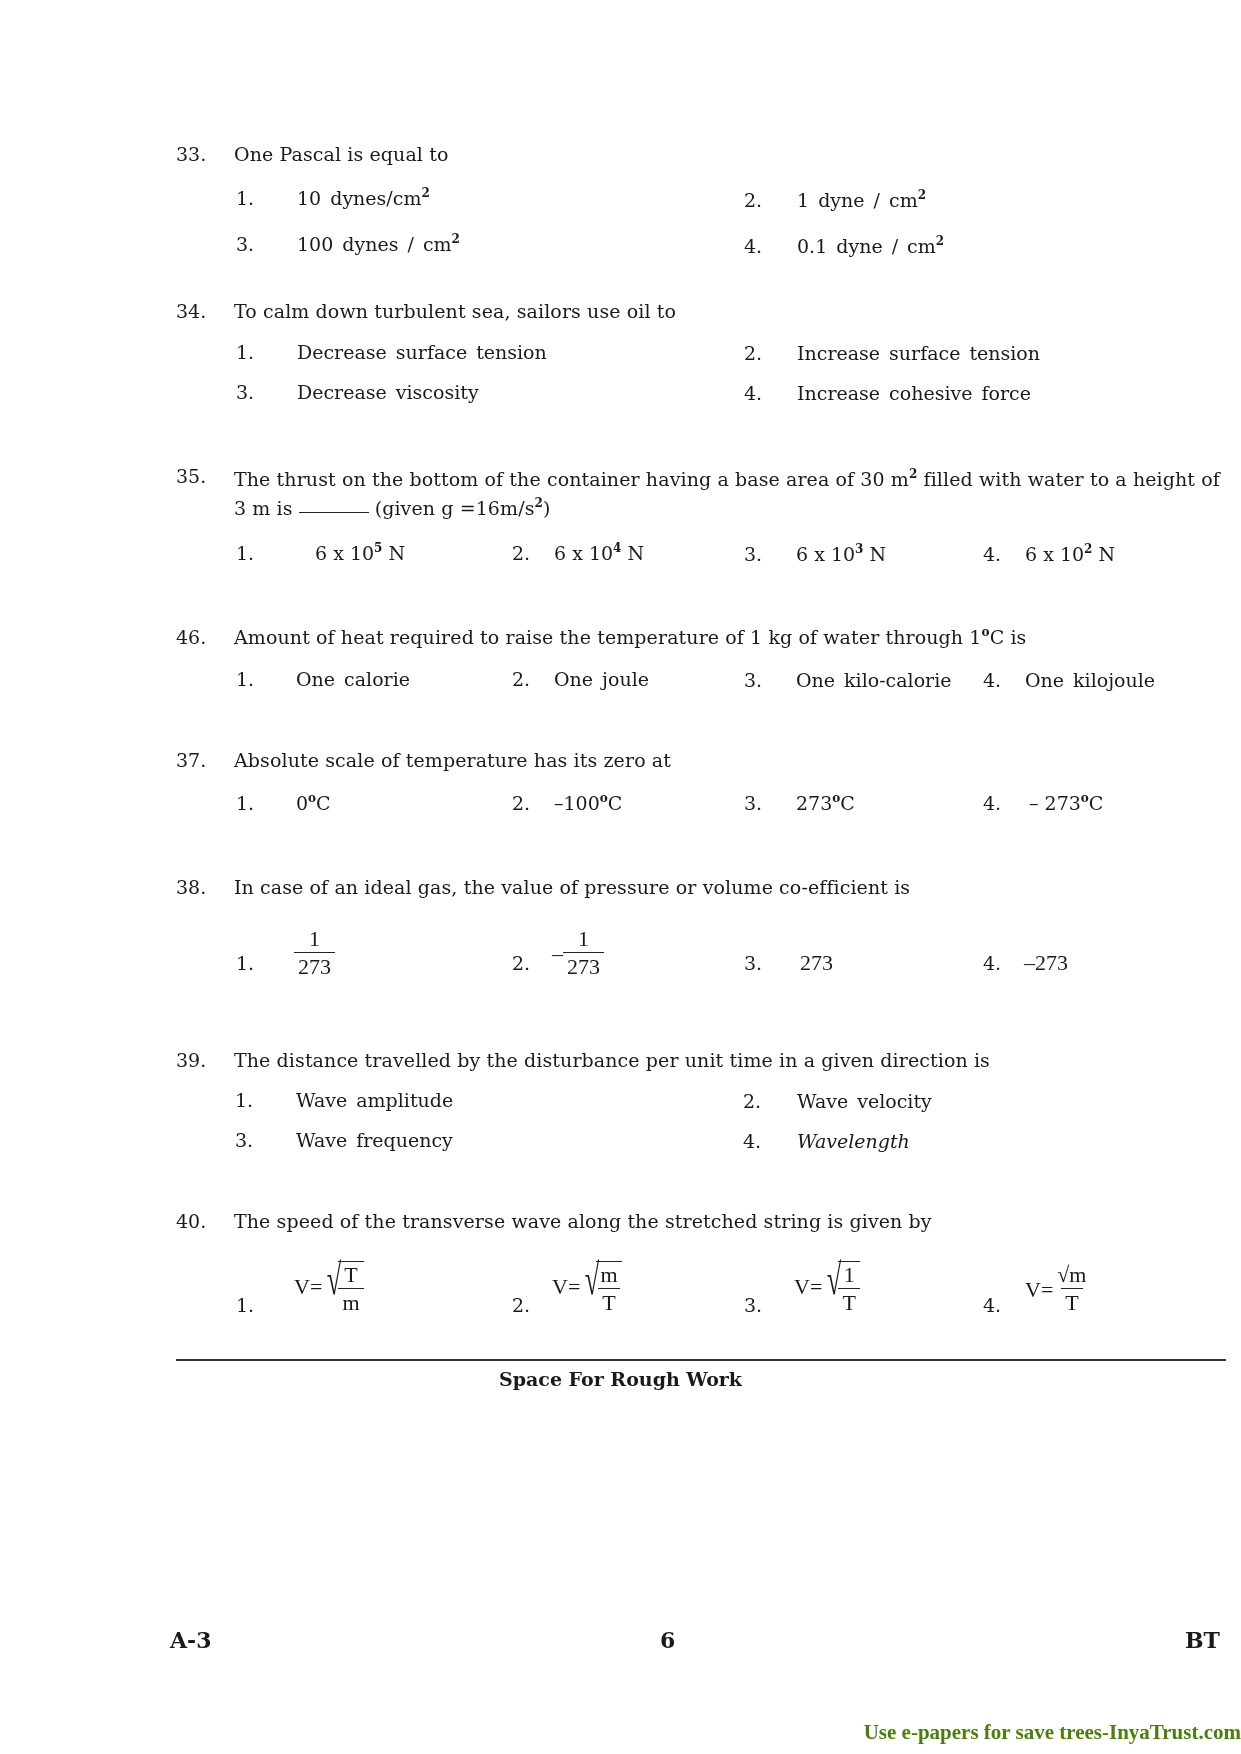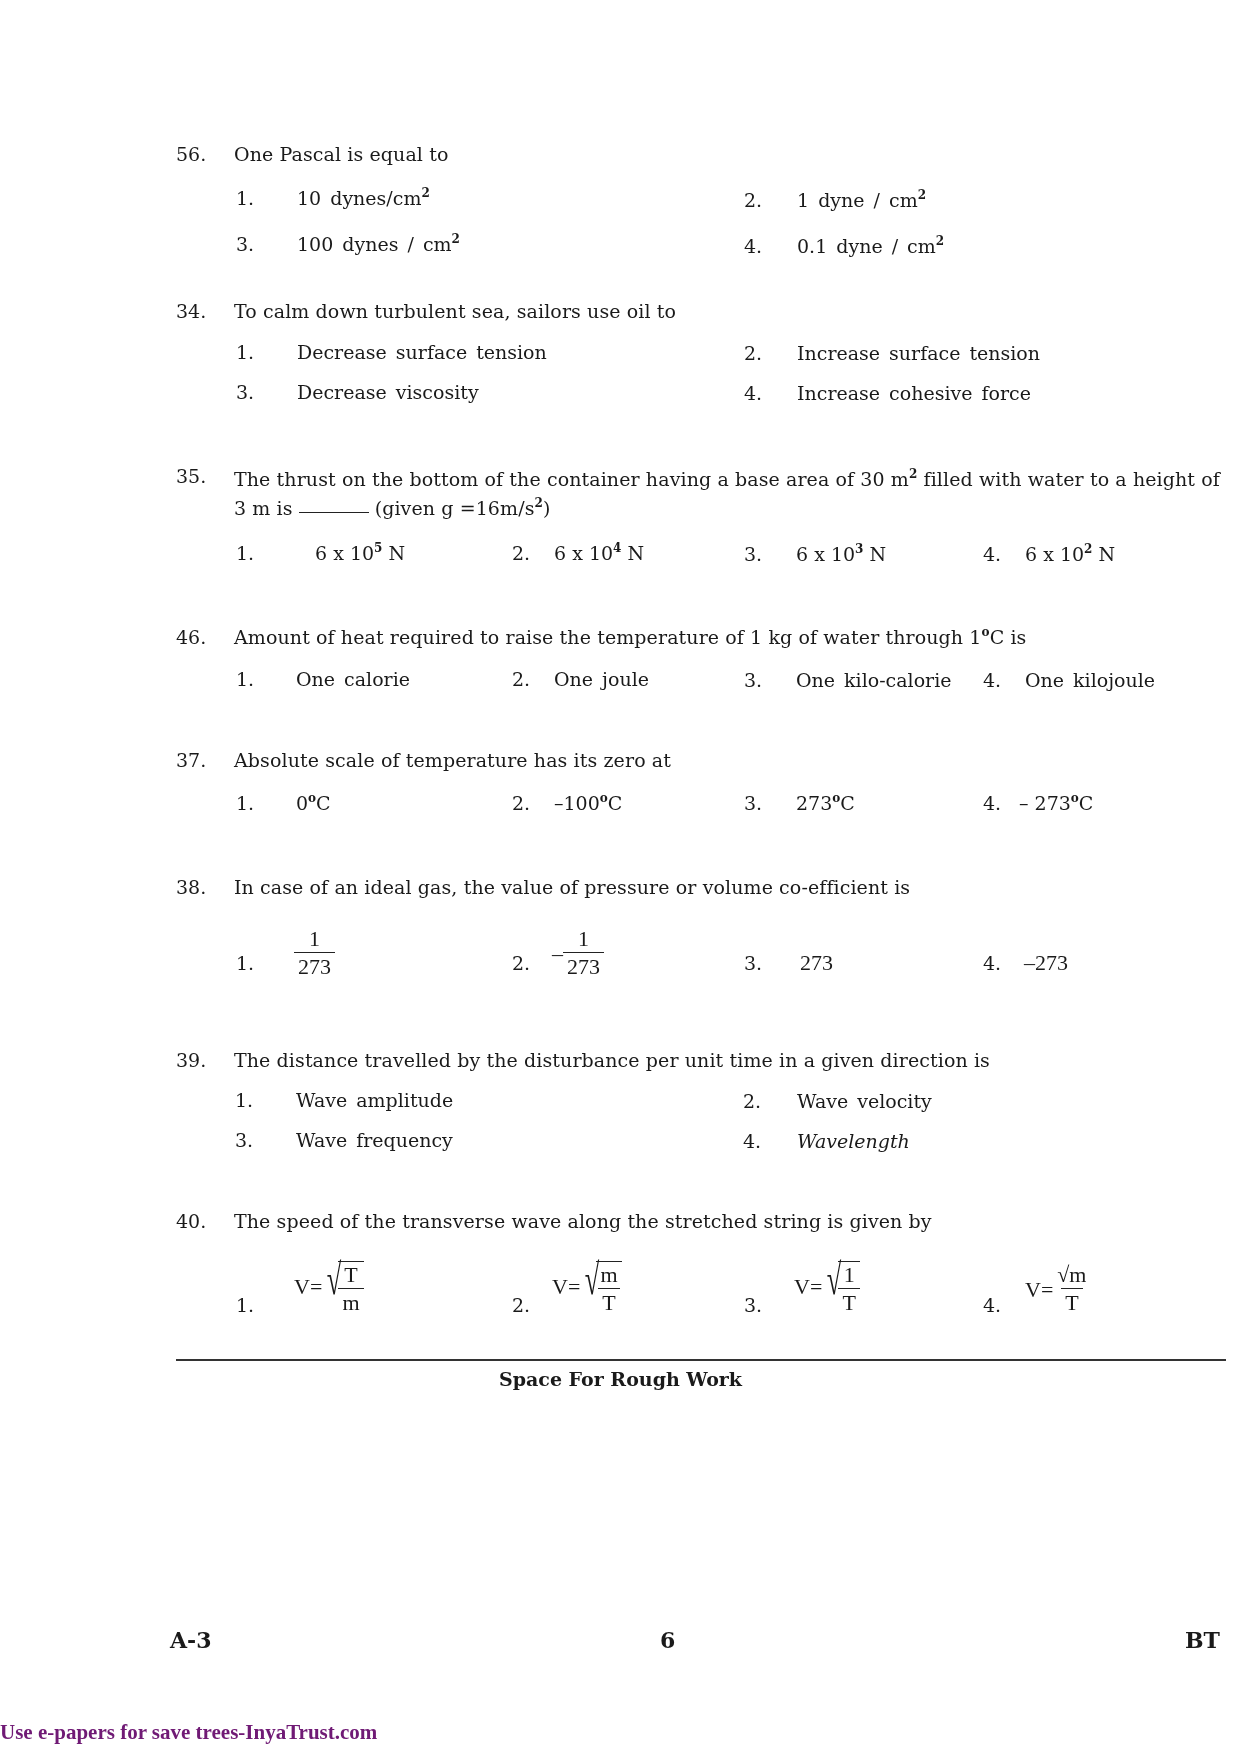--- a/index.html
+++ b/index.html
@@ -23,27 +23,27 @@
     .sqrtwrap { display: inline-flex; align-items: center; font-family: "Liberation Serif", serif; font-size: 22px; }
     .radical { display: inline-block; position: relative; }
     .radical .rsign { font-size: 44px; line-height: 1; transform: scaleX(0.6); display: inline-block; margin-right: -6px; }
     .radical .rbody { display: inline-flex; flex-direction: column; align-items: center; border-top: 1.5px solid #222; margin-left: -2px; }
     .rule { position: absolute; left: 176px; width: 1050px; top: 1359px; height: 0; border-top: 2.5px solid #333; }
     .rough { position: absolute; top: 1368px; left: 0; width: 1241px; text-align: center; font-weight: bold; font-size: 19px; }
     .footer-l, .footer-c, .footer-r { position: absolute; top: 1627px; font-weight: bold; font-size: 22px; font-family: "DejaVu Serif", serif; }
     .footer-l { left: 170px; }
     .footer-c { left: 660px; }
     .footer-r { left: 1185px; }
-    .watermark { position: absolute; top: 1720px; left: 0; width: 1241px; text-align: left; font-weight: bold; font-size: 21px; font-family: "Liberation Serif", serif; color: #701a75; }
+    .watermark { position: absolute; top: 1720px; left: 0; width: 1241px; text-align: right; font-weight: bold; font-size: 21px; font-family: "Liberation Serif", serif; color: #4d7c0f; }
   </style>
 </head>
 <body>
 
 <div class="q" style="top:143px;">
-  <span class="qnum">56.</span>
+  <span class="qnum">33.</span>
   <span class="qtext">One Pascal is equal to</span>
 </div>
 <div class="opt" style="top:187px; left:236px;">
   <span class="onum">1.</span>
   <span class="otext" style="left:61px;"><span>10 dynes/cm</span><sup>2</sup></span>
 </div>
 <div class="opt" style="top:189px; left:744px;">
   <span class="onum">2.</span>
   <span class="otext" style="left:53px;"><span>1 dyne / cm</span><sup>2</sup></span>
 </div>
@@ -130,21 +130,21 @@
 <div class="opt" style="top:792px; left:512px;">
   <span class="onum">2.</span>
   <span class="otext" style="left:42px;"><span>–100</span><sup>o</sup><span>C</span></span>
 </div>
 <div class="opt" style="top:792px; left:744px;">
   <span class="onum">3.</span>
   <span class="otext" style="left:52px;"><span>273</span><sup>o</sup><span>C</span></span>
 </div>
 <div class="opt" style="top:792px; left:983px;">
   <span class="onum">4.</span>
-  <span class="otext" style="left:36px; word-spacing:0;"><span>– 273</span><sup>o</sup><span>C</span></span>
+  <span class="otext" style="left:46px; word-spacing:0;"><span>– 273</span><sup>o</sup><span>C</span></span>
 </div>
 
 <div class="q" style="top:876px;">
   <span class="qnum">38.</span>
   <span class="qtext">In case of an ideal gas, the value of pressure or volume co-efficient is</span>
 </div>
 <div class="opt" style="top:926px; left:236px;">
   <span class="onum" style="top:26px;">1.</span>
   <span class="otext" style="left:58px; top:0;">
     <span class="frac">

